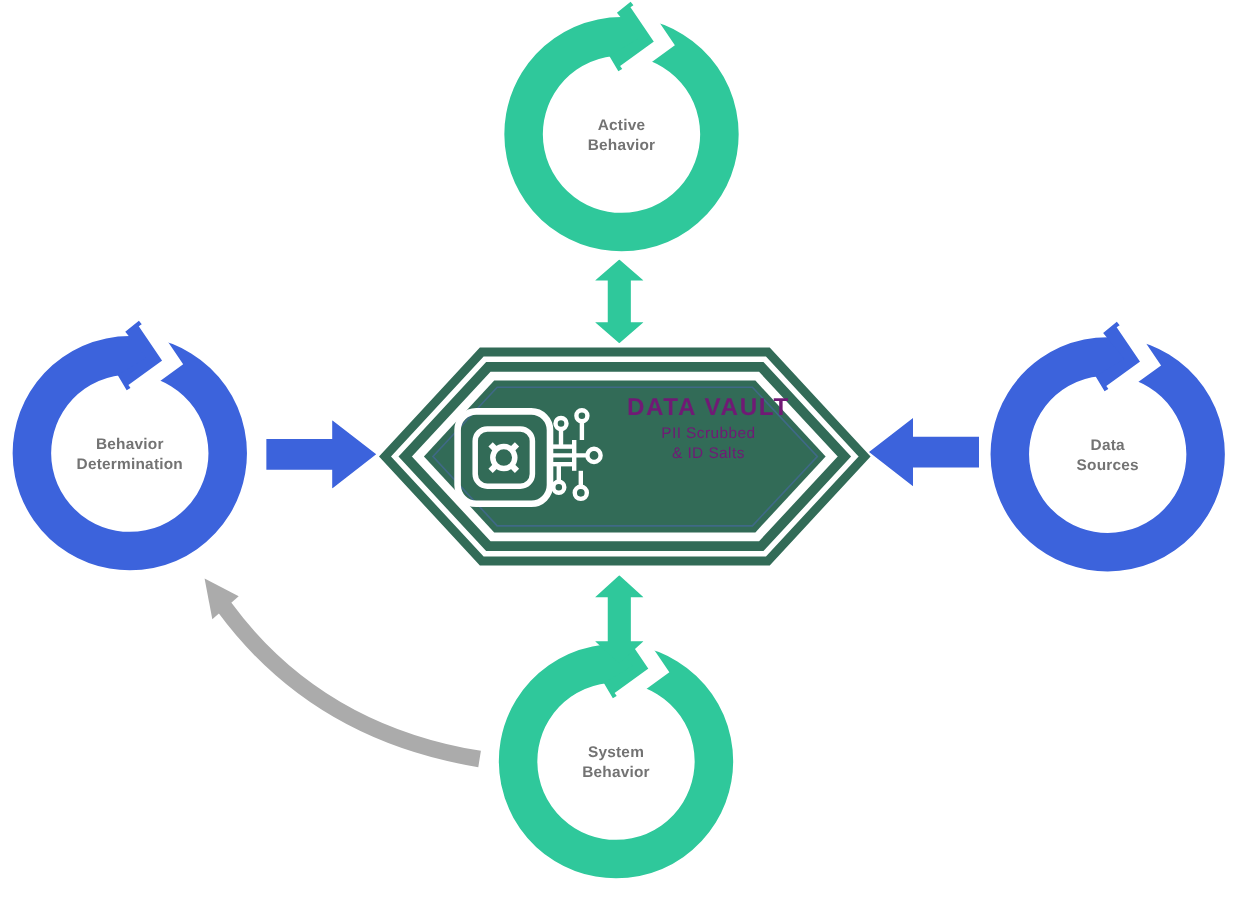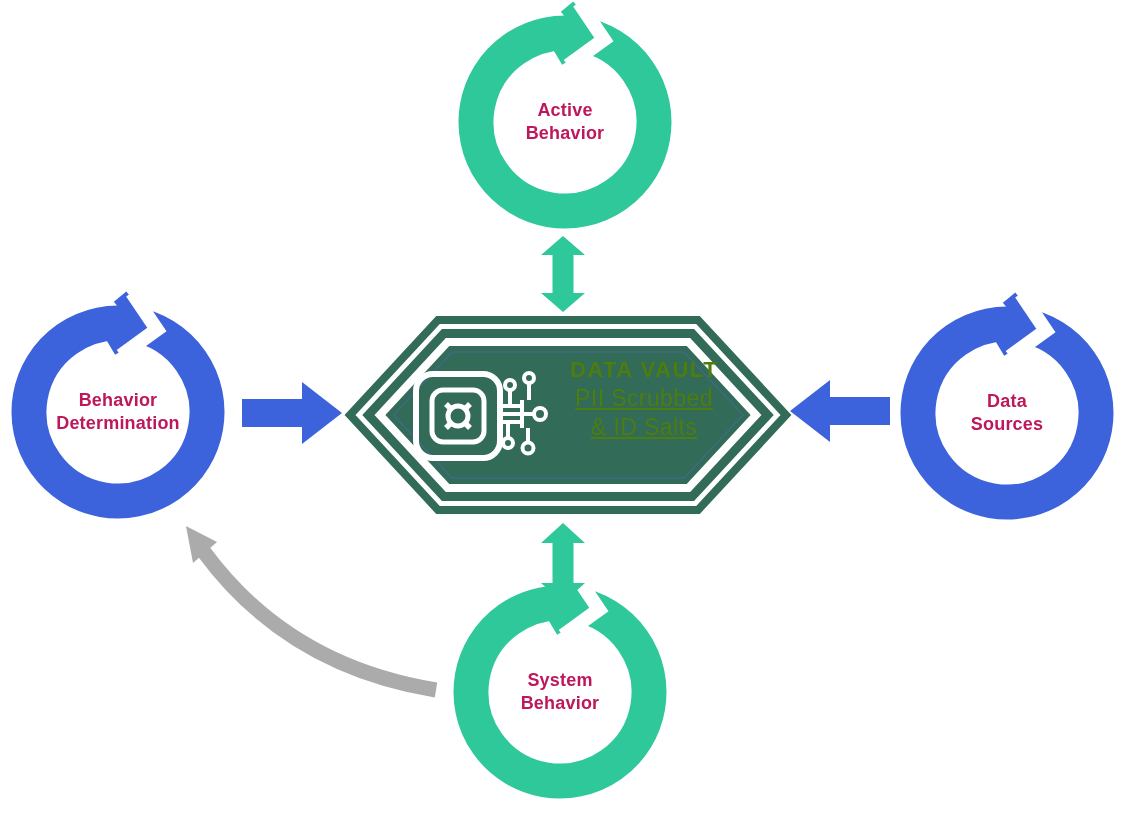--- a/index.html
+++ b/index.html
@@ -24,25 +24,25 @@
   .cycle.green { color: #2FC89B; }
   .cycle.blue  { color: #3C63DC; }
   .cycle-label {
     position: absolute;
     inset: 0;
     display: flex;
     flex-direction: column;
     align-items: center;
     justify-content: center;
     text-align: center;
-    font-size: 18px;
+    font-size: 14px;
     font-weight: 700;
     line-height: 1.3;
     letter-spacing: 0.2px;
-    color: #be185d;
+    color: #737373;
   }
   .cycle-top    { left: 455px; top: 12px;  }
   .cycle-left   { left: 8px;  top: 302px; }
   .cycle-right  { left: 897px; top: 303px; }
   .cycle-bottom { left: 450px; top: 582px; }
 
   
   .arrow { position: absolute; }
   .arrow svg { display: block; width: 100%; height: 100%; }
   .v-arrow-top    { left: 541px; top: 236px; width: 44px; height: 76px; }
@@ -69,36 +69,35 @@
   .hex-badge > svg { position: absolute; inset: 0; width: 100%; height: 100%; overflow: visible; }
   .hex-text {
     position: absolute;
     left: 198px;
     top: 46px;
     width: 212px;
     display: flex;
     flex-direction: column;
     align-items: center;
     text-align: center;
-    color: #4d7c0f;
+    color: #701a75;
   }
   .hex-title {
     font-size: 22px;
     font-weight: 700;
     letter-spacing: 1.5px;
     line-height: 1.25;
     white-space: nowrap;
   }
   .hex-sub {
-    font-size: 23px;
+    font-size: 14px;
     font-weight: 500;
     letter-spacing: 0.4px;
     line-height: 1.3;
     white-space: nowrap;
-    text-decoration: underline;
   }
 </style>
 </head>
 <body>
 
 <div class="canvas">
 
   <svg class="curve-overlay" viewBox="0 0 1125 833">
     <path d="M 436 690 Q 288 666 204 552" fill="none" stroke="#ABABAB" stroke-width="15"></path>
     <polygon points="186,526 217,542 193,563" fill="#ABABAB"></polygon>

